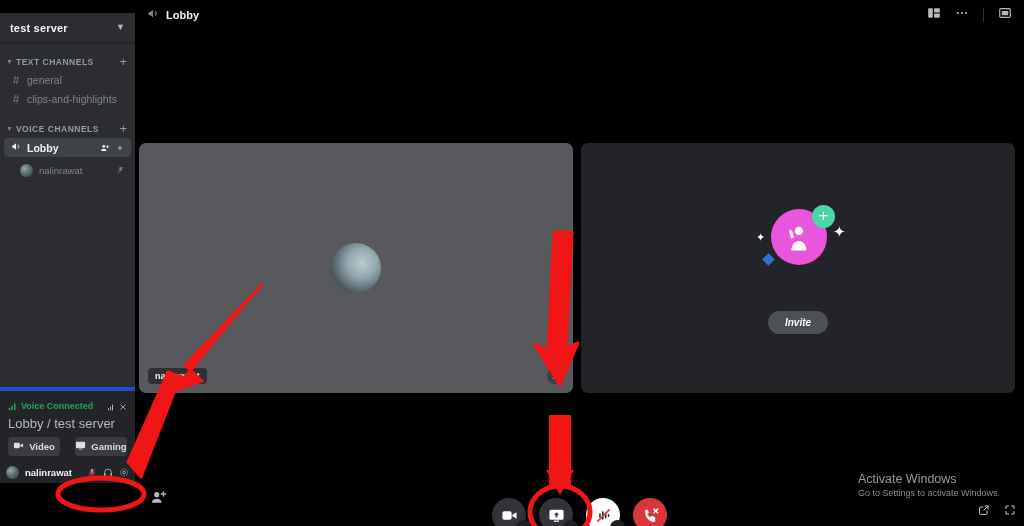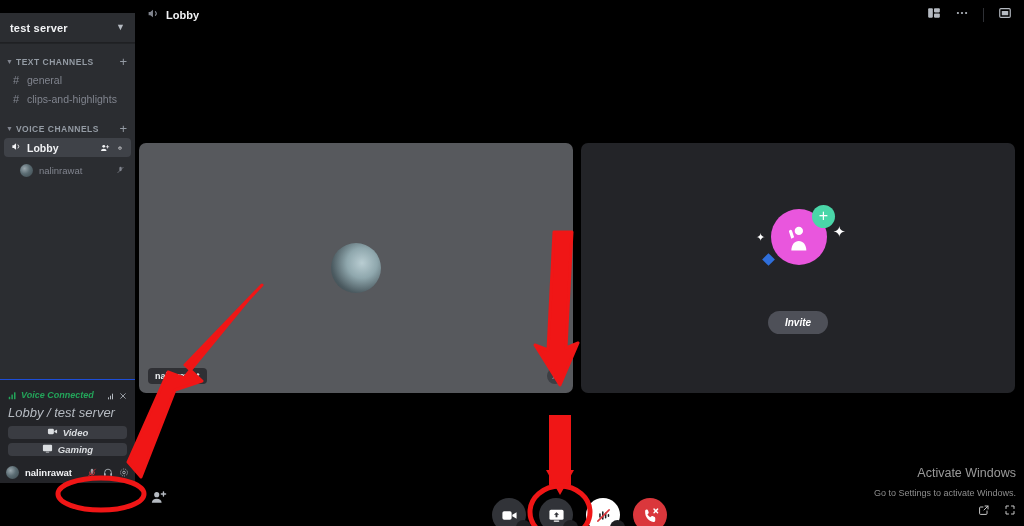--- a/index.html
+++ b/index.html
@@ -60,29 +60,28 @@
     width:13px; height:13px; border-radius:50%;
     background: radial-gradient(circle at 35% 35%, #9aa7ad 0%, #5a6b72 45%, #3b464b 100%);
     flex:none;
   }
   .member-name { color:#80848e; font-size:9.5px; }
   .member-mic { margin-left:auto; }
 
   
   .voice-panel {
     background:#232428; padding: 6px 8px 6px 8px; flex: none;
-    border-top: 1px solid #1d4ed8;
-    font-style: italic;
+    border-top: 4px solid #1d4ed8;
   }
   .vc-top { display:flex; align-items:flex-start; }
   .vc-title { display:flex; align-items:center; gap:4px; }
   .vc-text { color:#23a55a; font-size:9px; font-weight:bold; }
   .vc-actions { margin-left:auto; display:flex; align-items:center; gap:4px; color:#b5bac1; }
   .vc-sub { color:#b5bac1; font-size:13px; margin-top:1px; }
-  .vc-btns { display:flex; gap:4px; margin-top:6px;flex-direction:column; }
+  .vc-btns { display:flex; gap:15px; margin-top:6px; }
   .vc-btn {
     flex:1; display:flex; align-items:center; justify-content:center; gap:5px;
     background:#3a3c42; color:#dbdee1; border-radius:4px;
     height:19px; font-size:9.5px; font-weight:600;
   }
 
   .user-bar {
     background:#232428; height:21px; flex:none;
     display:flex; align-items:center; padding: 0 6px; gap:6px;
   }
@@ -168,23 +167,23 @@
   .cbtn.white { background:#fff; }
   .cbtn.red { background:#da373c; }
   .sub-chev {
     position:absolute; right:-5px; bottom:-3px; width:15px; height:15px; border-radius:50%;
     background:#1e1f22; display:flex; align-items:center; justify-content:center;
     color:#b5bac1; font-size:7px;
   }
   .addp { position:absolute; left:15px; bottom:16px; }
 
   
-  .watermark { position:absolute; right:8px; bottom:28px; text-align:right; }
+  .watermark { position:absolute; right:24px; bottom:28px; text-align:left; }
   .wm-title { color:#9a9a9a; font-size:12.5px; }
-  .wm-sub { color:#8d8d8d; font-size:9px; margin-top:8px; }
+  .wm-sub { color:#8d8d8d; font-size:9px; margin-top:2px; }
   .wm-icons { position:absolute; right:8px; bottom:6px; display:flex; gap:14px; color:#c9c9c9; }
 
   
   .anno { position:absolute; left:0; top:0; width:1024px; height:526px; pointer-events:none; }
 </style>
 </head>
 <body>
 
 <div class="app">
 

